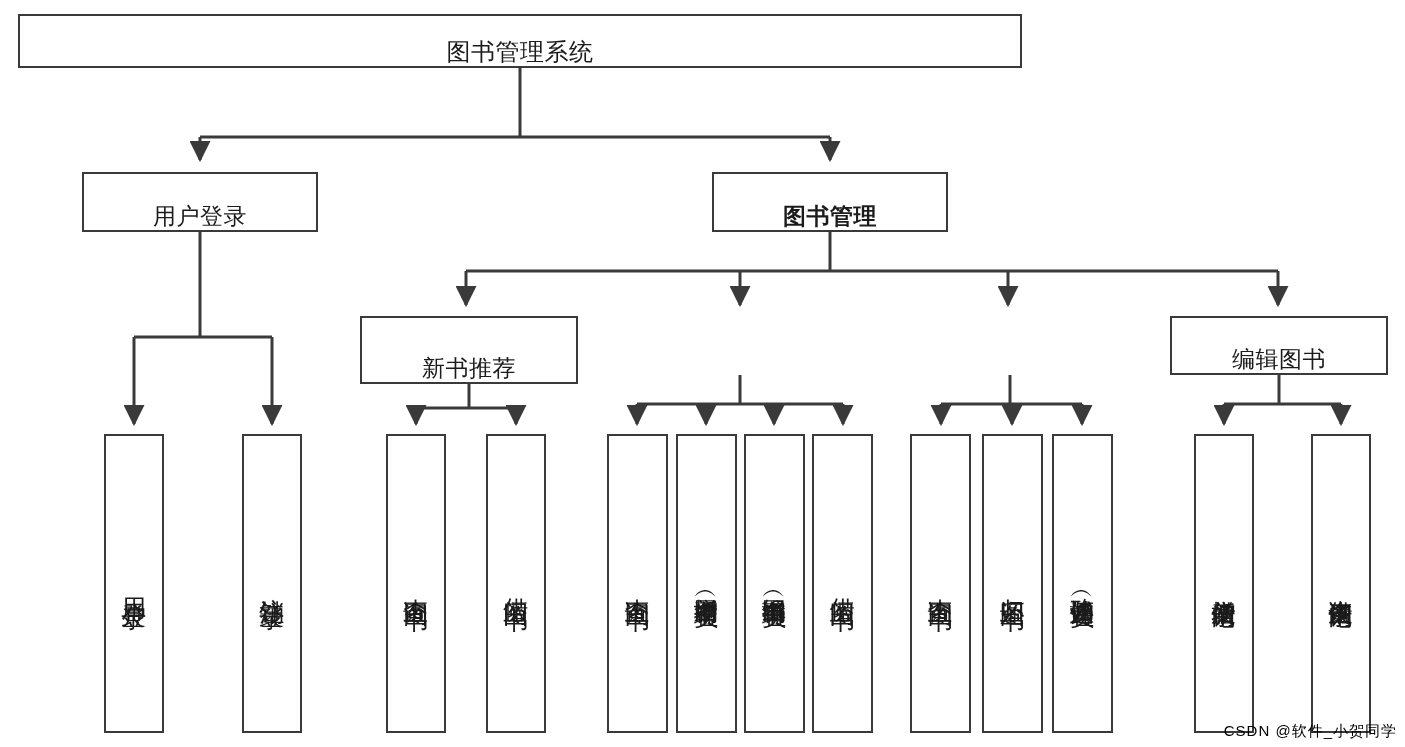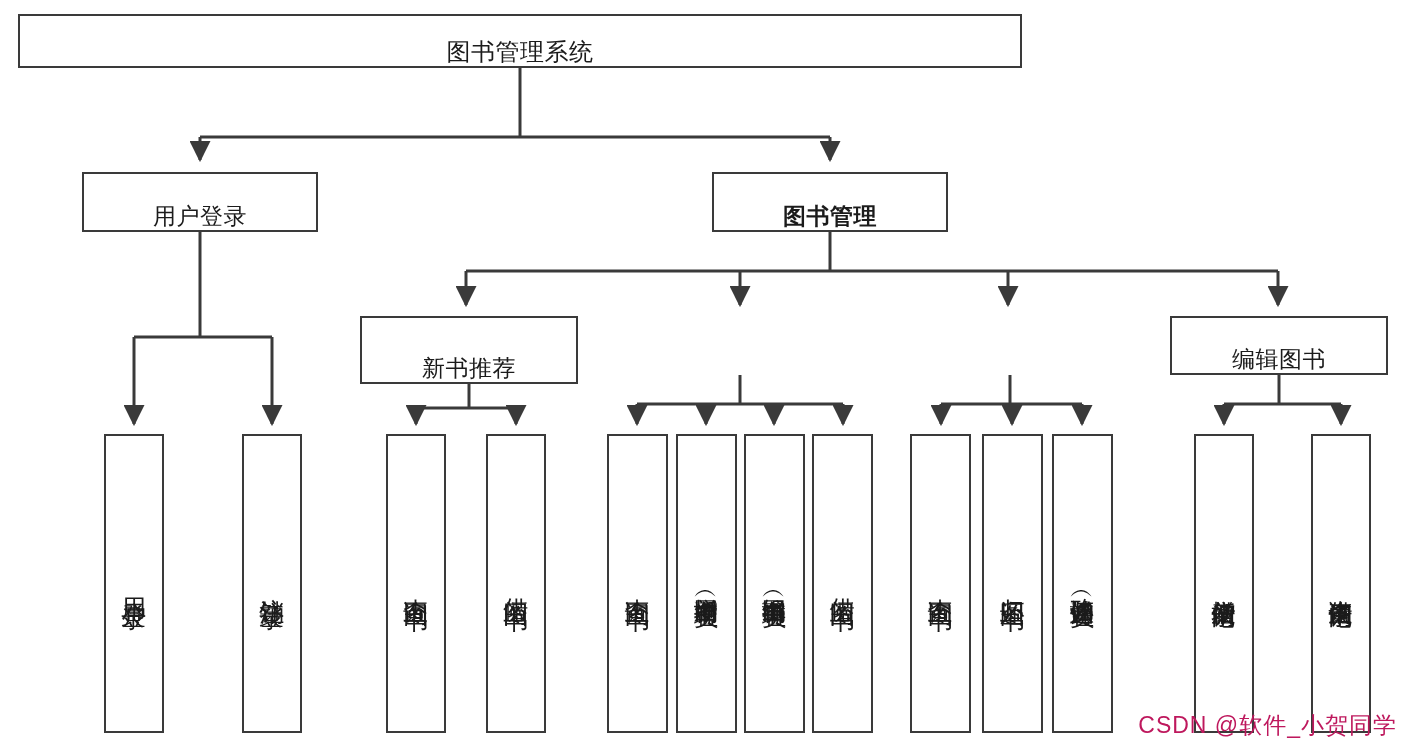--- a/index.html
+++ b/index.html
@@ -59,22 +59,22 @@
     white-space:nowrap;
   }
   .node.v.tall .label{
     font-size:24px;
     letter-spacing:1px;
   }
   .watermark{
     position:absolute;
     right:8px;
     bottom:6px;
-    font-size:23px;
-    color:#be185d;
+    font-size:15px;
+    color:#000000;
     letter-spacing:1px;
     white-space:nowrap;
     user-select:none;
   }
 </style>
 </head>
 <body>
 
 <div id="canvas">
 

